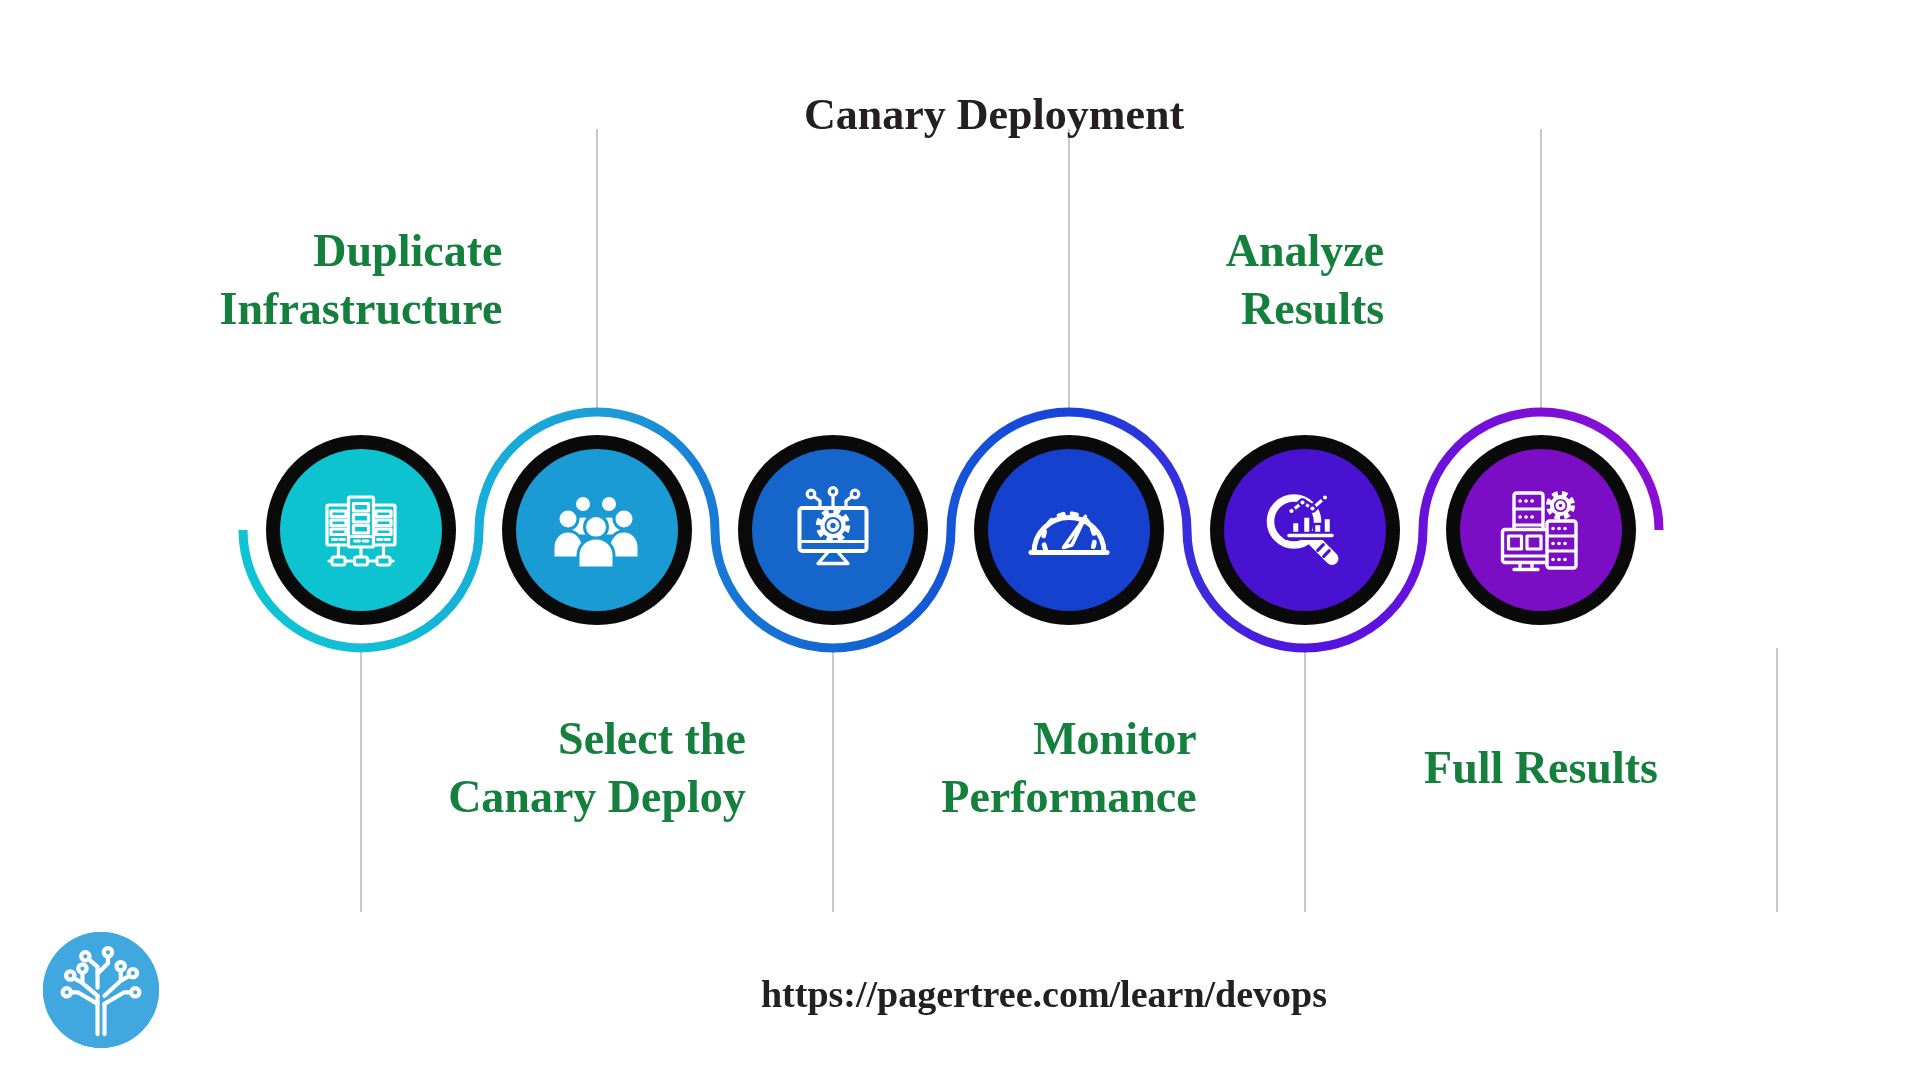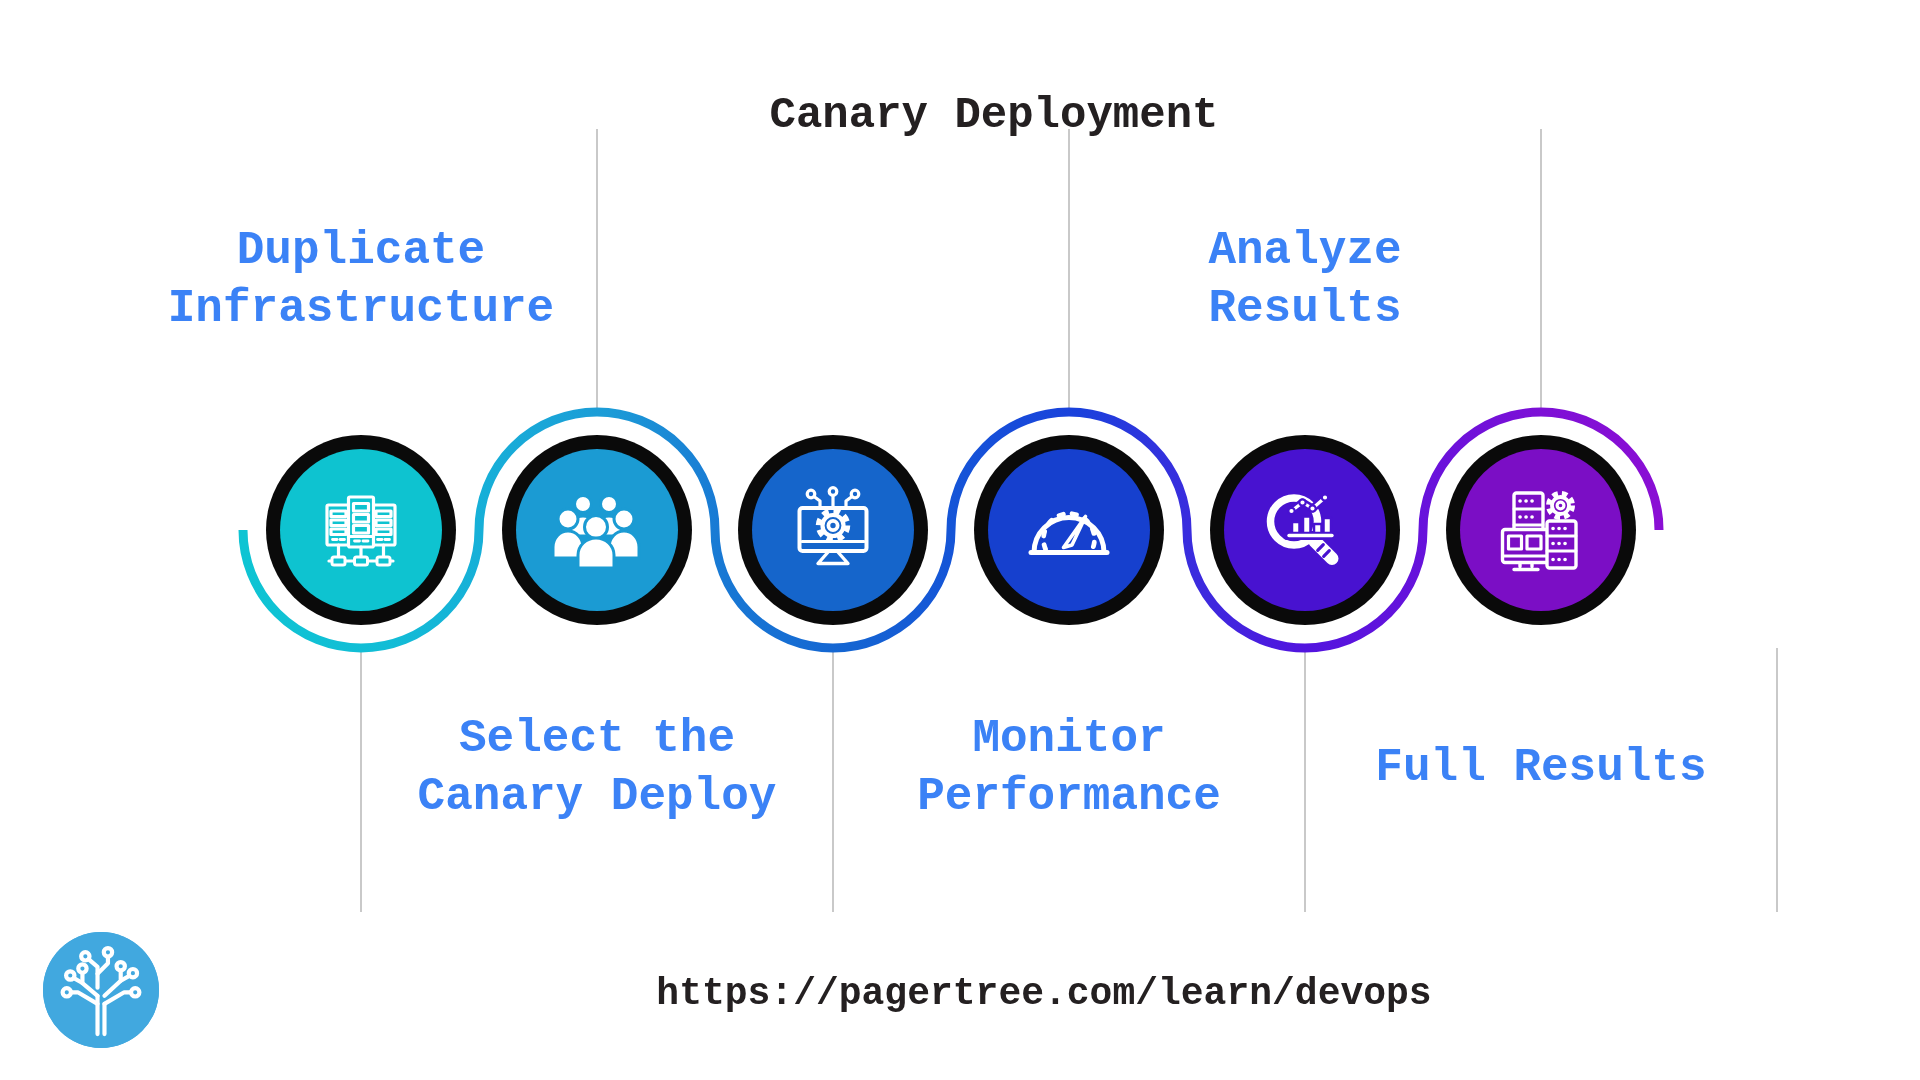--- a/index.html
+++ b/index.html
@@ -1,33 +1,33 @@
 <!DOCTYPE html>
 <html><head>
 <meta charset="utf-8">
 <style>
   html,body{margin:0;padding:0;background:#ffffff;}
   #canvas{
     position:relative;
     width:1920px;height:1080px;
     background:#ffffff;
     overflow:hidden;
-    font-family:Liberation Mono, monospace;
+    font-family:Liberation Serif, serif;
   }
   #diagram-svg{position:absolute;left:0;top:0;}
   .title{
     position:absolute;top:86px;left:0;right:0;
     text-align:center;transform:translateX(34px);
     font-size:44px;font-weight:700;color:#242021;line-height:58px;
   }
   .step-label{
     position:absolute;width:460px;height:124px;
     display:flex;align-items:center;justify-content:center;
-    text-align:center;white-space:pre-line;
-    font-size:46px;font-weight:700;color:#3b82f6;line-height:58px;
+    text-align:right;white-space:pre-line;
+    font-size:46px;font-weight:700;color:#15803d;line-height:58px;
   }
   .step-label.above{top:218px;}
   .step-label.below{top:706px;}
   .url-text{
     position:absolute;top:972px;left:0;right:0;
     text-align:center;transform:translateX(84px);
     font-size:38px;font-weight:700;color:#242021;
   }
   .logo{
     position:absolute;left:43px;top:932px;width:116px;height:116px;

